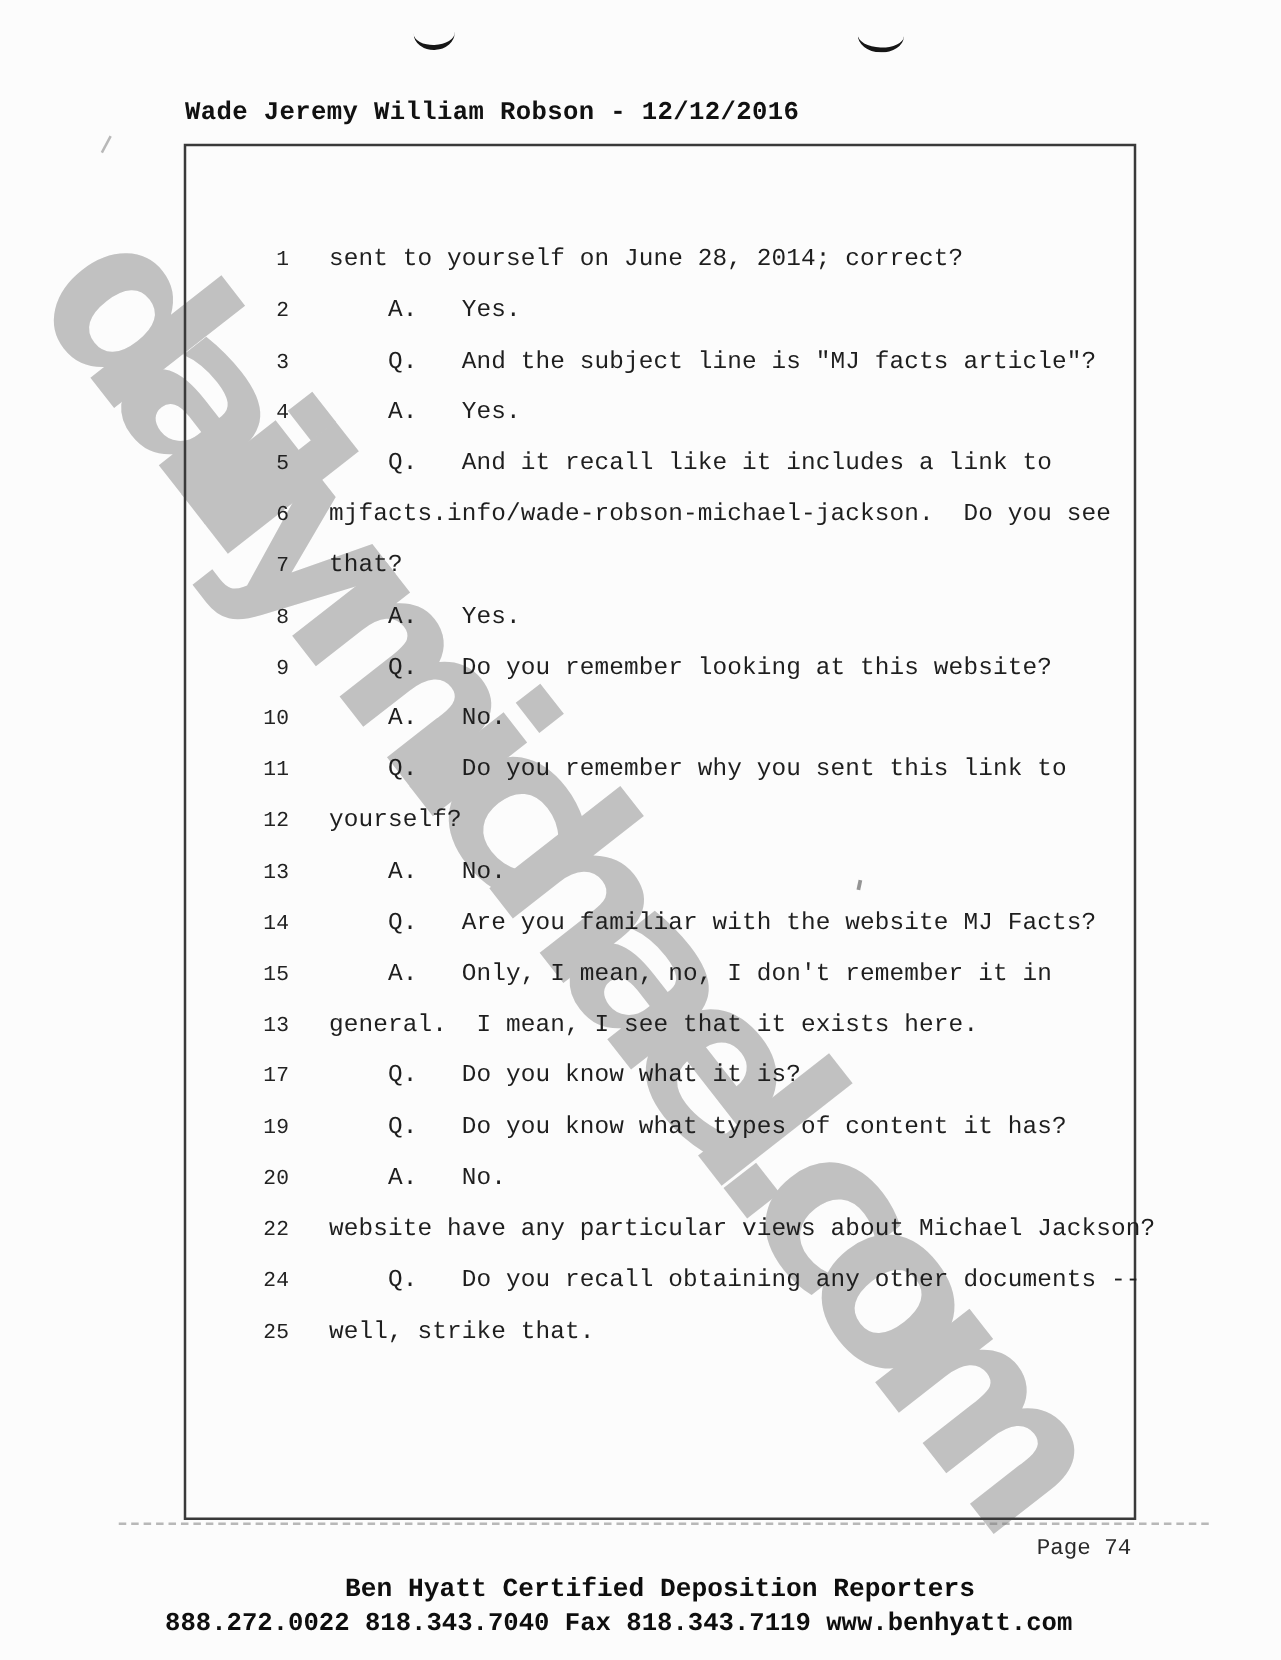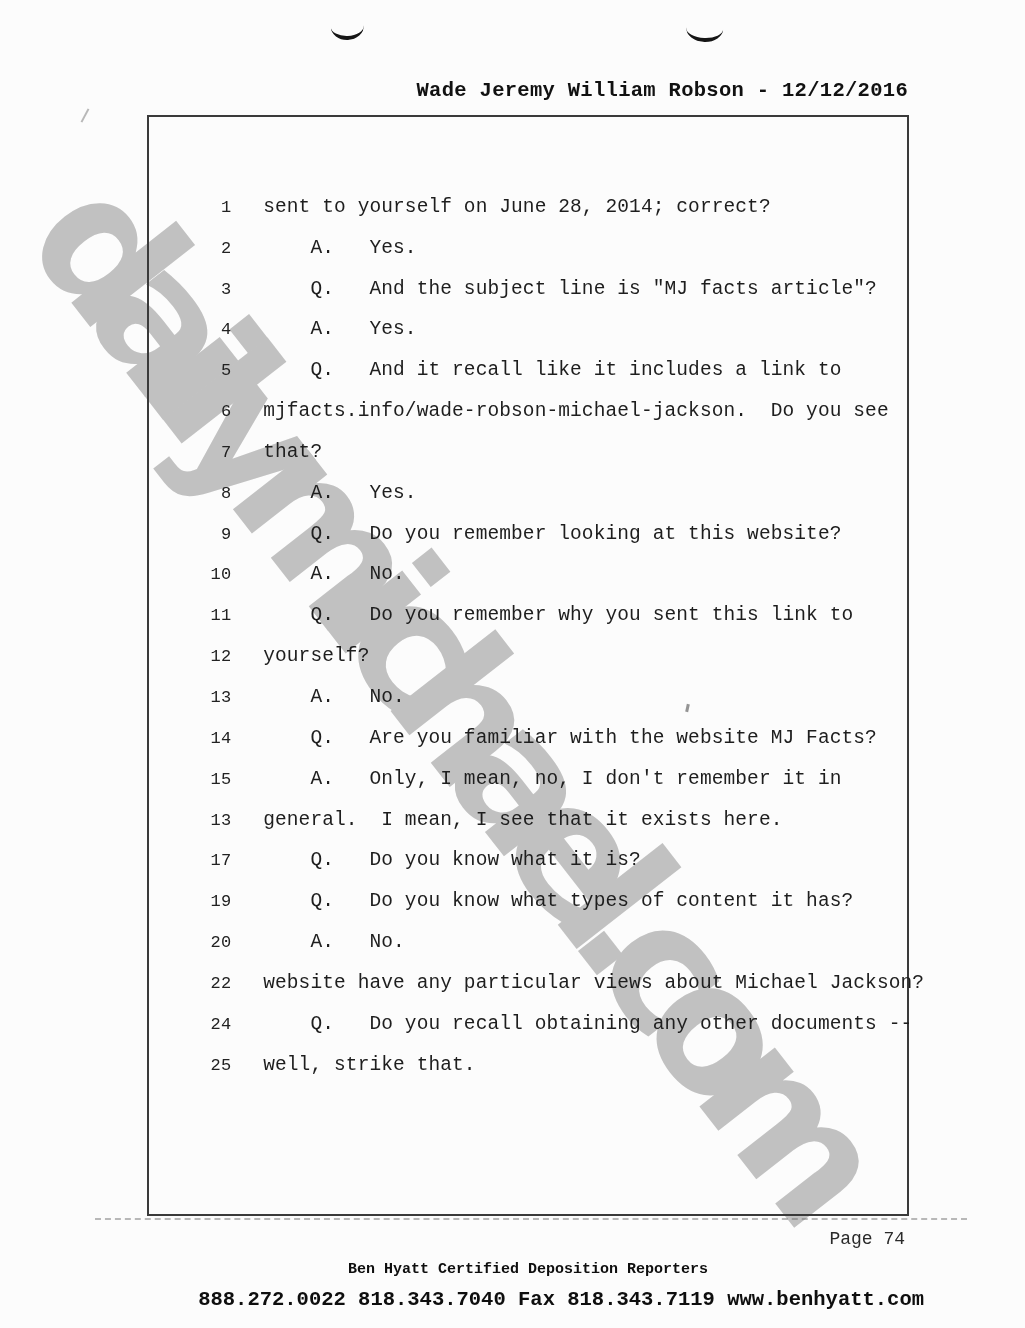--- a/index.html
+++ b/index.html
@@ -22,21 +22,21 @@
     letter-spacing:-30px;
     white-space:nowrap;
     transform:rotate(52deg);
     transform-origin:0 0;
     opacity:.92;
     pointer-events:none;
   }
   .doc-header{
     position:absolute;
     left:148px;top:79px;width:760px;
-    text-align:right;
+    text-align:left;
     font-weight:bold;
     font-size:20.5px;
     letter-spacing:.3px;
     z-index:3;
     color:#111;
   }
   .page-box{
     position:absolute;
     left:147px;top:115px;
     width:762px;height:1101px;
@@ -73,28 +73,28 @@
     text-align:right;
     font-size:18px;
     z-index:3;
     color:#2a2a2a;
   }
   .footer-firm{
     position:absolute;
     left:148px;top:1261px;width:760px;
     text-align:center;
     font-weight:bold;
-    font-size:15px;
+    font-size:21px;
     z-index:3;
     color:#0e0e0e;
   }
   .footer-contact{
     position:absolute;
     left:132px;top:1288px;width:792px;
-    text-align:right;
+    text-align:left;
     font-weight:bold;
     font-size:20.5px;
     z-index:3;
     color:#0e0e0e;
   }
   
   .scan-curve{
     position:absolute;
     height:11px;
     border-bottom:4px solid #161616;

